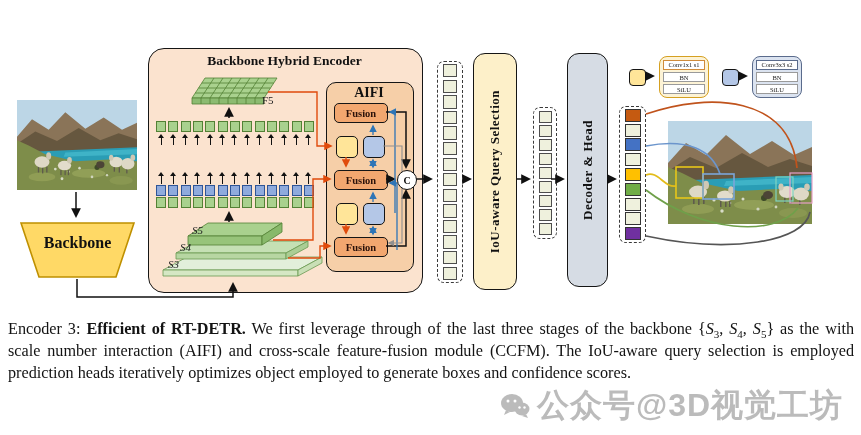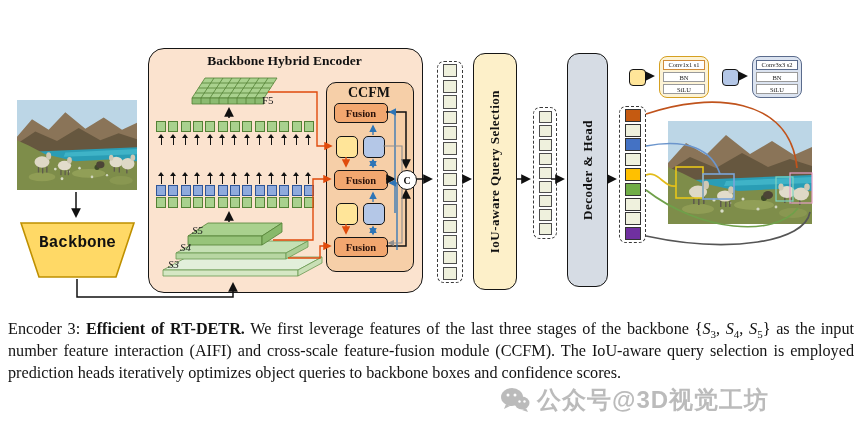--- a/index.html
+++ b/index.html
@@ -45,21 +45,21 @@
   .outcol{left:619px;top:106px;width:27px;height:137px;gap:1.8px;}
   .outcol .seq-sq{width:16px;height:13px;border:1px solid #333;}
   
   .vmod{box-sizing:border-box;border:1.5px solid #151515;border-radius:12px;
     display:flex;align-items:center;justify-content:center;}
   .iou{left:473px;top:53px;width:44px;height:237px;background:#fdf0c9;}
   .dec{left:567px;top:53px;width:41px;height:234px;background:#d6dce4;}
   .vtext{writing-mode:vertical-rl;transform:rotate(180deg);font-weight:bold;font-size:13px;
     color:#111;letter-spacing:.5px;white-space:nowrap;}
   
-  .backbone-wrap{left:20px;top:222px;width:115px;height:41px;font-family:Liberation Mono, monospace;}
+  .backbone-wrap{left:20px;top:222px;width:115px;height:41px;}
   .backbone-label{position:absolute;left:0;top:0;width:100%;height:100%;display:flex;
     align-items:center;justify-content:center;font-weight:bold;font-size:16px;color:#111;}
   
   .leg-sw{width:15px;height:15px;border:1.2px solid #151515;border-radius:4px;}
   .leg-box{box-sizing:border-box;width:50px;height:42px;border-radius:8px;padding:3px 3px;
     display:flex;flex-direction:column;gap:2.5px;align-items:center;}
   .leg-box1{border:1.8px solid #d5a021;background:#fdf3d5;}
   .leg-box2{border:1.8px solid #5a6b8c;background:#dbe3f0;}
   .leg-row{box-sizing:border-box;width:42px;height:10px;background:#fff;display:flex;
     align-items:center;justify-content:center;font-size:6.5px;color:#222;border:0.8px solid #9a9a9a;}
@@ -67,21 +67,21 @@
   .leg-row-top2{border:0.8px solid #5a6b8c;}
   
   .caption{left:8px;top:318px;width:846px;font-size:16.2px;line-height:22px;color:#131313;}
   .cap-line{white-space:nowrap;}
   .jline{text-align:justify;text-align-last:justify;white-space:normal;height:22px;overflow:hidden;}
   .caption i{font-style:italic;}
   .caption sub{font-size:11px;}
   
   .watermark{left:500px;top:384px;display:flex;align-items:center;gap:7px;
     color:#8f8f8f;opacity:.6;z-index:9;font-family:"Liberation Sans",sans-serif;
-    font-weight:bold;font-size:24px;letter-spacing:1px;text-shadow:1px 1px 0 rgba(255,255,255,.65);}
+    font-weight:bold;font-size:32px;letter-spacing:1px;text-shadow:1px 1px 0 rgba(255,255,255,.65);}
   svg{display:block;}
   .overlay{position:absolute;left:0;top:0;z-index:5;pointer-events:none;}
 </style>
 </head>
 <body>
 
 <div class="fig">
 
   <svg width="0" height="0" style="position:absolute" aria-hidden="true">
     <symbol id="scene" viewBox="0 0 144 103" preserveAspectRatio="none">
@@ -208,21 +208,21 @@
       <span class="tok tok-green" style="background: rgb(169, 209, 142);"></span>
       <span class="tok tok-green" style="background: rgb(169, 209, 142);"></span>
       <span class="tok tok-green" style="background: rgb(169, 209, 142);"></span>
       <span class="tok tok-green" style="background: rgb(169, 209, 142);"></span>
       <span class="tok tok-green" style="background: rgb(169, 209, 142);"></span>
       <span class="tok tok-green" style="background: rgb(169, 209, 142);"></span>
       <span class="tok tok-green" style="background: rgb(169, 209, 142);"></span>
     </div>
 
   <div class="abs ccfm-box"></div>
-  <div class="abs ccfm-title">CCFM</div>
+  <div class="abs ccfm-title">AIFI</div>
   <div class="abs fusion" style="top:103px">Fusion</div>
   <div class="abs convsq" style="left: 336px; top: 136px; background: rgb(255, 229, 153);"></div>
   <div class="abs convsq" style="left: 363px; top: 136px; background: rgb(180, 199, 231);"></div>
   <div class="abs fusion" style="top:170px">Fusion</div>
   <div class="abs convsq" style="left: 336px; top: 203px; background: rgb(255, 229, 153);"></div>
   <div class="abs convsq" style="left: 363px; top: 203px; background: rgb(180, 199, 231);"></div>
   <div class="abs fusion" style="top:237px">Fusion</div>
   <div class="abs concat">C</div>
 
   <div class="abs seqcol col1">
@@ -376,23 +376,23 @@
 
     <g fill="none">
       <rect x="676" y="167" width="27" height="31" stroke="#e6c619" stroke-width="1.6"></rect>
       <rect x="703" y="174" width="31" height="25" stroke="#7ba6d9" stroke-width="1.6"></rect>
       <rect x="790" y="173" width="22" height="30" stroke="#e8a0c8" stroke-width="1.2"></rect>
       <rect x="776" y="177" width="17" height="24" stroke="#7fd4c1" stroke-width="1.2"></rect>
     </g>
   </svg>
 
   <div class="abs caption">
-    <div class="cap-line jline"><span>Encoder 3: </span><b>Efficient of RT-DETR.</b><span> We first leverage features of the last three stages of the backbone {</span><i>S</i><sub>3</sub><span>, </span><i>S</i><sub>4</sub><span>, </span><i>S</i><sub>5</sub><span>} as the input</span></div>
-    <div class="cap-line jline">number feature interaction (AIFI) and cross-scale feature-fusion module (CCFM). The IoU-aware query selection is employed</div>
-    <div class="cap-line">prediction heads iteratively optimizes object queries to backbone boxes and confidence scores.</div>
+    <div class="cap-line jline"><span>Encoder 3: </span><b>Efficient of RT-DETR.</b><span> We first leverage through of the last three stages of the backbone {</span><i>S</i><sub>3</sub><span>, </span><i>S</i><sub>4</sub><span>, </span><i>S</i><sub>5</sub><span>} as the with</span></div>
+    <div class="cap-line jline">scale number interaction (AIFI) and cross-scale feature-fusion module (CCFM). The IoU-aware query selection is employed</div>
+    <div class="cap-line">prediction heads iteratively optimizes object employed to generate boxes and confidence scores.</div>
   </div>
 
   <div class="abs watermark">
     <svg width="30" height="26" viewBox="0 0 30 26">
       <ellipse cx="12" cy="10" rx="11" ry="9" fill="#8f8f8f"></ellipse>
       <path d="M6,17 L4,22 L10,19 Z" fill="#8f8f8f"></path>
       <circle cx="8" cy="8" r="1.5" fill="#fff"></circle>
         <circle cx="15" cy="8" r="1.5" fill="#fff"></circle>
       <ellipse cx="22" cy="16" rx="7.5" ry="6.5" fill="#8f8f8f"></ellipse>
       <path d="M26,21 L28,25 L22,23 Z" fill="#8f8f8f"></path>

